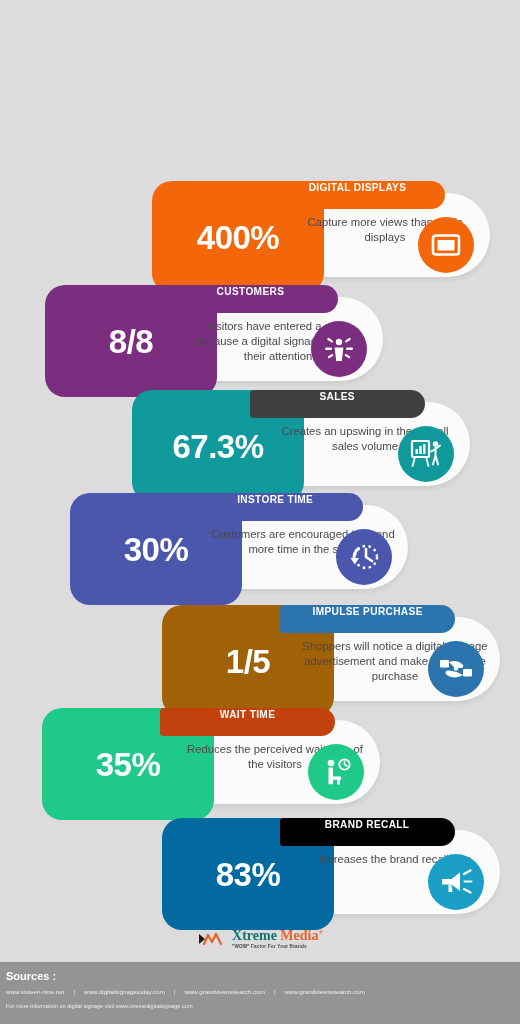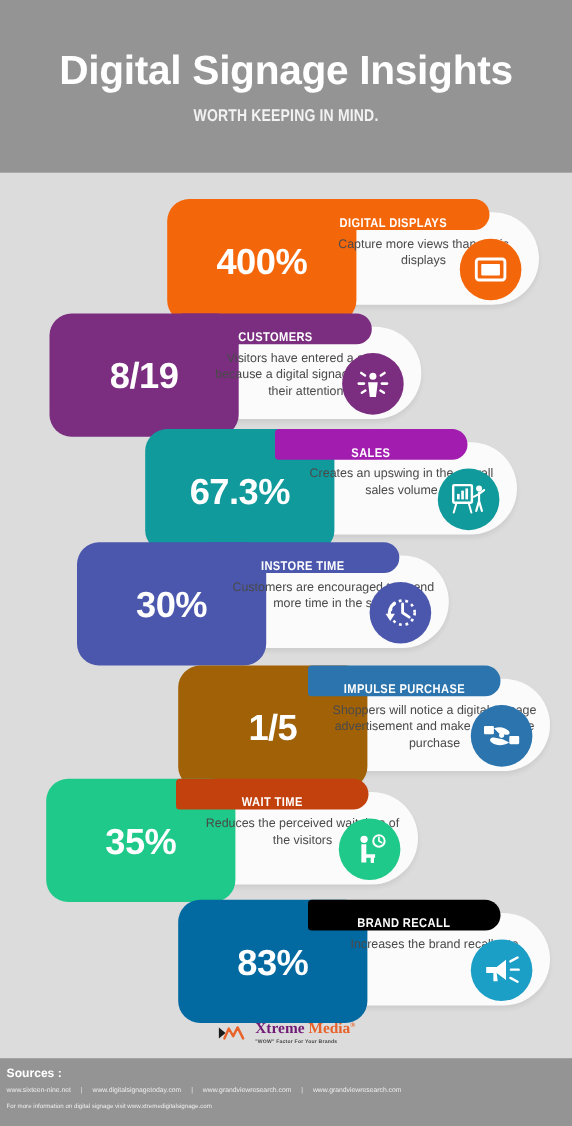--- a/index.html
+++ b/index.html
@@ -58,21 +58,21 @@
     width: 220px; height: 84px;
     background: #fbfbfb;
     border-radius: 6px 42px 42px 6px;
     z-index: 2;
     box-shadow: 0 3px 5px rgba(0,0,0,0.07);
   }
   .title-pill {
     position: absolute; left: 118px; top: 0px;
     width: 175px; height: 28px;
     border-radius: 4px 16px 16px 4px;
-    display: flex; align-items: flex-end; justify-content: center;
+    display: flex; align-items: flex-start; justify-content: center;
     z-index: 4;
   }
   .title-text {
     color: #ffffff; font-weight: bold; font-size: 11.5px;
     letter-spacing: 0.4px;
     transform: scaleX(0.88); transform-origin: center;
     white-space: nowrap;
     font-family: "Liberation Sans", sans-serif;
   }
   .desc {
@@ -93,44 +93,40 @@
   .icon-circle svg { display: block; }
 
   
   .logo-strip {
     position: absolute; left: 0; top: 918px; width: 520px; height: 42px;
     display: flex; align-items: center; justify-content: center;
   }
   .logo-wrap { display: flex; align-items: center; gap: 5px; }
   .logo-text { display: flex; flex-direction: column; line-height: 1; }
   .logo-name { font-size: 14px; font-weight: bold; font-family: "Liberation Serif", serif; }
-  .logo-name .l1 { color: #701a75; margin-top: 21px; }
+  .logo-name .l1 { color: #0f766e; margin-top: 21px; }
   .logo-name .l2 { color: #e8622a; text-align: right; }
   .logo-name .reg { font-size: 6px; color: #e8622a; vertical-align: super; }
   .logo-tag { font-size: 4.6px; font-weight: bold; color: #444; letter-spacing: 0.2px; margin-top: 2px; }
 
   
   .sources {
     position: absolute; left: 0; top: 962px; width: 520px; height: 64px;
     background: #949494; color: #ffffff; padding: 8px 6px;
   }
   .sources-title { font-size: 11px; font-weight: bold; color: #ffffff; margin-bottom: 6px; }
   .sources-links { display: flex; align-items: center; font-size: 6.2px; color: #efefef; }
   .sources-links .sep { margin: 0 9px; color: #e2e2e2; }
   .sources-note { margin-top: 8px; font-size: 5.6px; color: #ededed; }
 </style>
 </head>
 <body>
 
 <div id="page" style="background: rgb(220, 220, 220);">
 
-  <div class="header" style="background: rgb(148, 148, 148);">
-    <div class="header-title">Digital Signage Insights</div>
-    <div class="header-subtitle">WORTH KEEPING IN MIND.</div>
-  </div>
 
   <div id="cards-container">
       <div class="card" style="left: 152px; top: 181px;">
         <div class="shadow-block" style="background:#f4660a"></div>
         <div class="white-panel"></div>
         <div class="stat-block" style="background:#f4660a">
           <span class="stat-value">400%</span>
         </div>
         <div class="title-pill" style="background:#f4660a">
           <span class="title-text">DIGITAL DISPLAYS</span>
@@ -142,21 +138,21 @@
               <rect x="2" y="2.5" width="26" height="19" rx="2.5" fill="none" stroke="#fff" stroke-width="2.6"></rect>
               <rect x="6.5" y="7" width="17" height="10.5" rx="1" fill="#fff"></rect>
             </svg>
           </span>
         </div>
       </div>
       <div class="card" style="left: 45px; top: 285px;">
         <div class="shadow-block" style="background:#7b2d80"></div>
         <div class="white-panel"></div>
         <div class="stat-block" style="background:#7b2d80">
-          <span class="stat-value">8/19</span>
+          <span class="stat-value">8/8</span>
         </div>
         <div class="title-pill" style="background:#7b2d80">
           <span class="title-text">CUSTOMERS</span>
         </div>
         <div class="desc">Visitors have entered a store because a digital signage caught their attention</div>
         <div class="icon-circle" style="background:#7b2d80">
           <span>
             <svg width="32" height="30" viewBox="0 0 32 30">
               <circle cx="16" cy="8" r="3.2" fill="#fff"></circle>
               <path d="M11.6 13.5 h8.8 l-1.6 13.5 h-5.6 z" fill="#fff"></path>
@@ -169,21 +165,21 @@
             </svg>
           </span>
         </div>
       </div>
       <div class="card" style="left: 132px; top: 390px;">
         <div class="shadow-block" style="background:#119a9c"></div>
         <div class="white-panel"></div>
         <div class="stat-block" style="background:#119a9c">
           <span class="stat-value">67.3%</span>
         </div>
-        <div class="title-pill" style="background:#a21caf">
+        <div class="title-pill" style="background:#404040">
           <span class="title-text">SALES</span>
         </div>
         <div class="desc">Creates an upswing in the overall sales volume</div>
         <div class="icon-circle" style="background:#119a9c">
           <span>
             <svg width="32" height="30" viewBox="0 0 32 30">
               <rect x="2" y="2" width="17" height="16" rx="1" fill="none" stroke="#fff" stroke-width="2.2"></rect>
               <rect x="5.5" y="10" width="2.4" height="5" fill="#fff"></rect>
               <rect x="9.3" y="7" width="2.4" height="8" fill="#fff"></rect>
               <rect x="13.1" y="5" width="2.4" height="10" fill="#fff"></rect>

